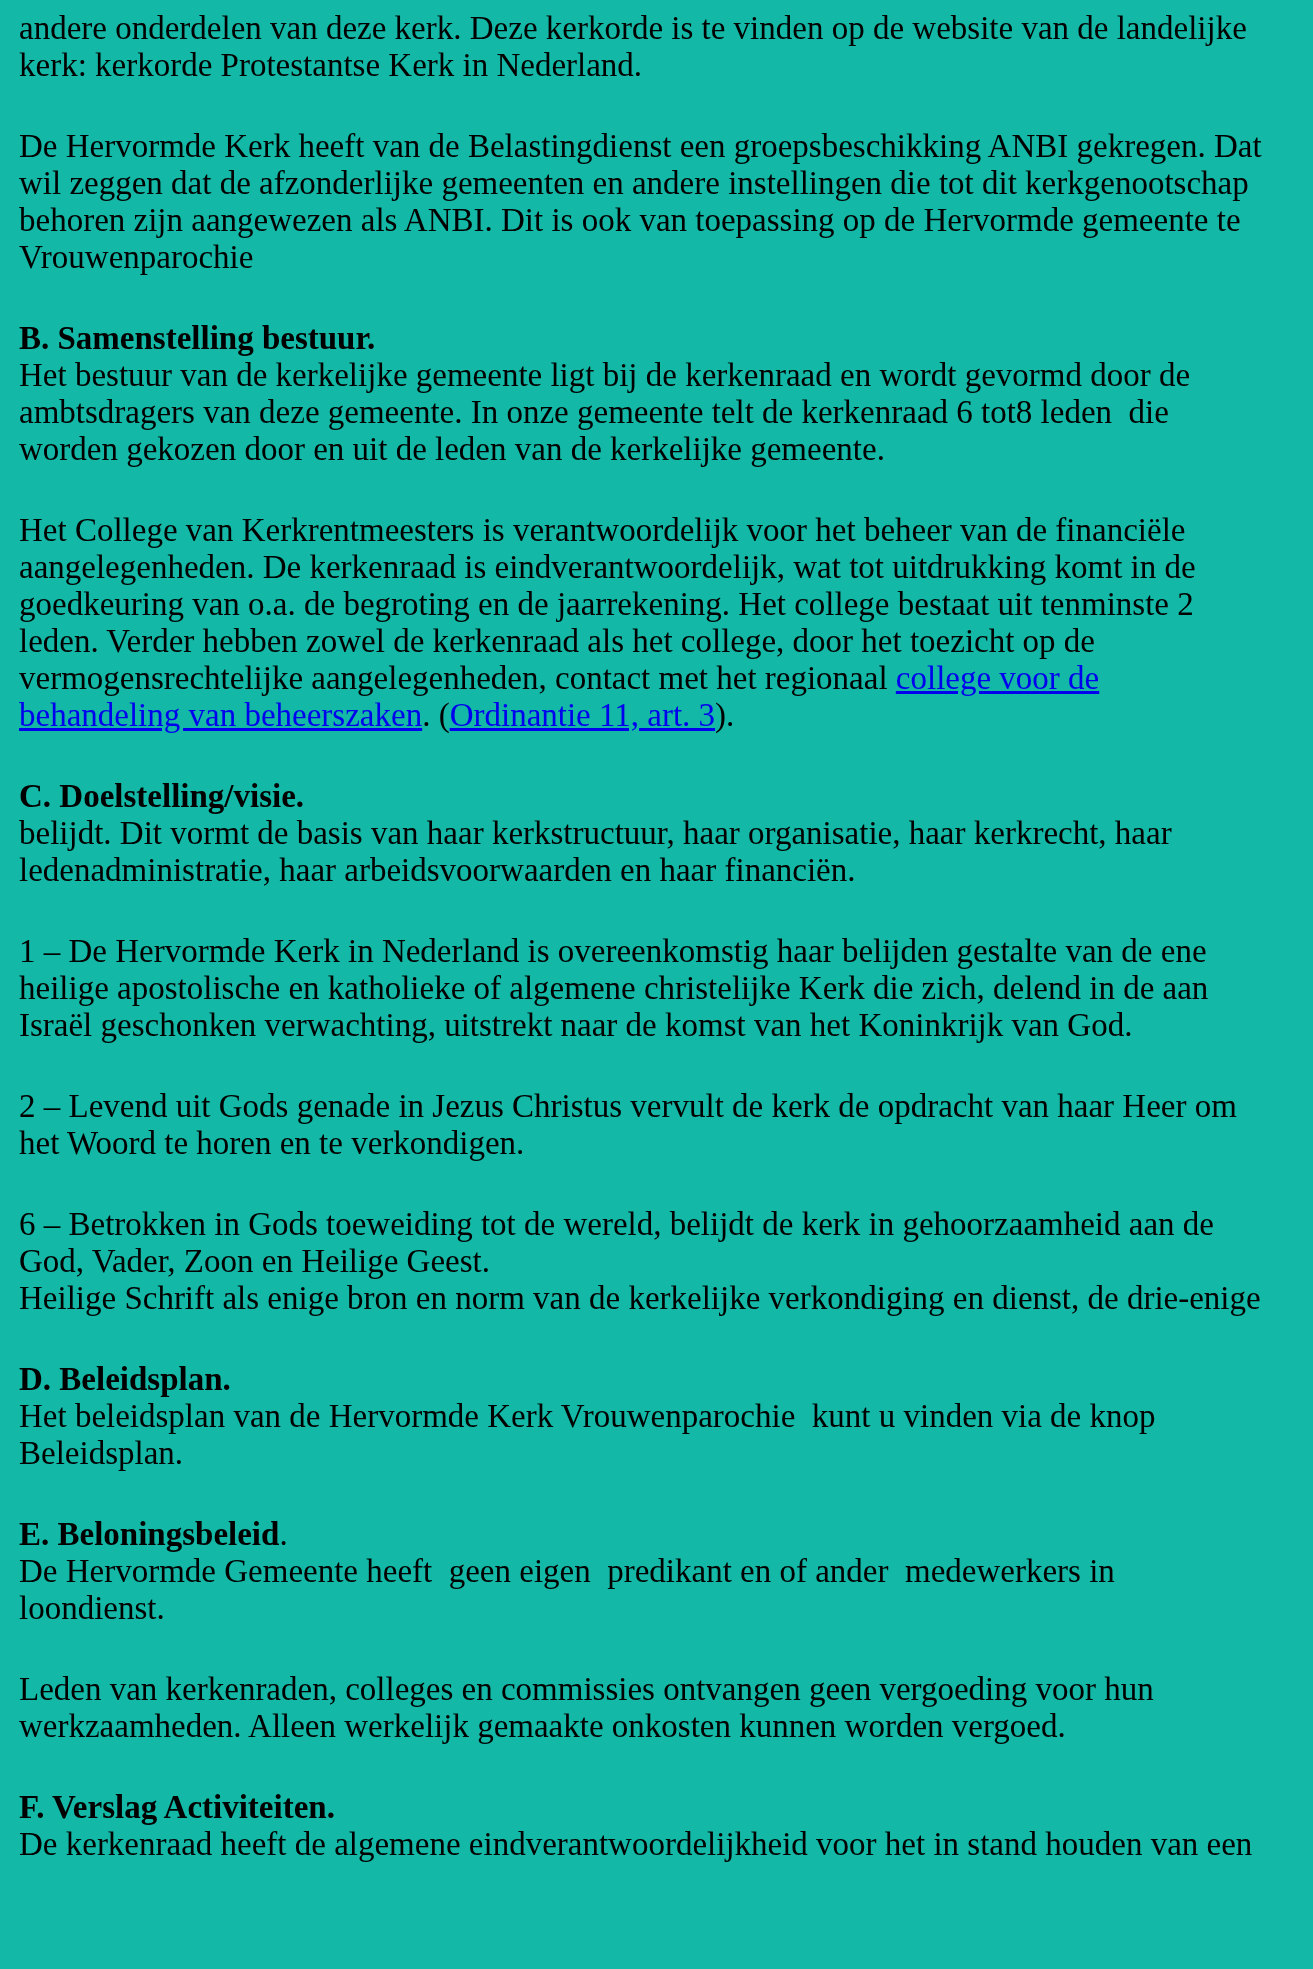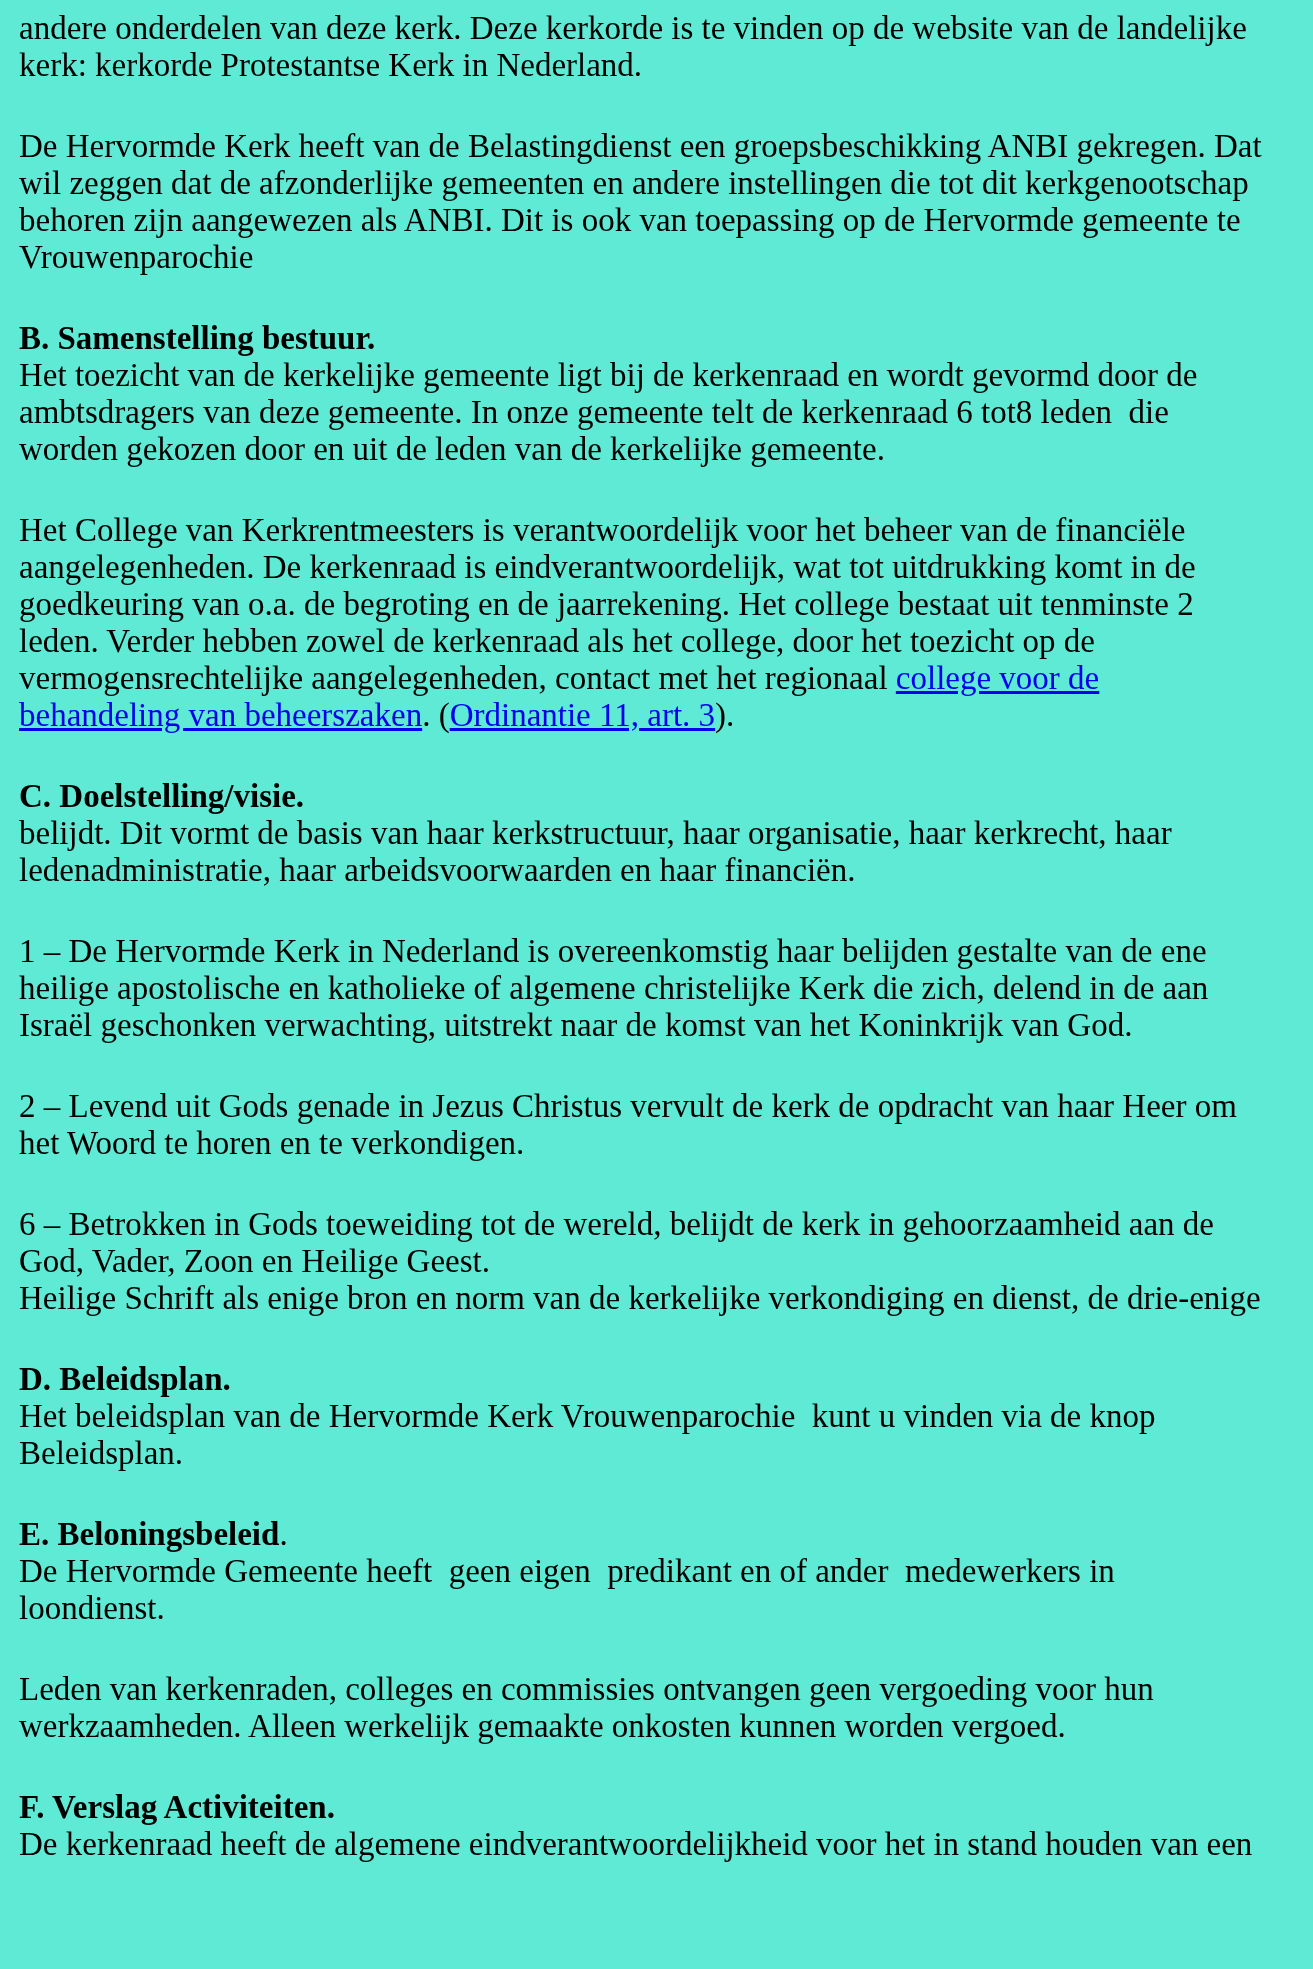--- a/index.html
+++ b/index.html
@@ -1,21 +1,21 @@
 <!DOCTYPE html>
 <html><head>
 <meta charset="utf-8">
 <style>
   html, body { margin: 0; padding: 0; background: #ffffff; }
   .page {
     position: relative;
     width: 1313px;
     height: 1969px;
     box-sizing: border-box;
-    background: #5eead4;
+    background: #14b8a6;
     padding: 10px 18px 0 19px;
     overflow: hidden;
     font-family: "Liberation Serif", "DejaVu Serif", serif;
     font-size: 33px;
     line-height: 37px;
     color: #000000;
   }
   .block { margin: 0 0 44px 0; }
   .block.heading { margin-bottom: 0; }
   .line { white-space: pre; }
@@ -39,21 +39,21 @@
       <div class="block paragraph">
         <div class="line"><span class="seg-normal">De Hervormde Kerk heeft van de Belastingdienst een groepsbeschikking ANBI gekregen. Dat</span></div>
         <div class="line"><span class="seg-normal">wil zeggen dat de afzonderlijke gemeenten en andere instellingen die tot dit kerkgenootschap</span></div>
         <div class="line"><span class="seg-normal">behoren zijn aangewezen als ANBI. Dit is ook van toepassing op de Hervormde gemeente te</span></div>
         <div class="line"><span class="seg-normal">Vrouwenparochie</span></div>
       </div>
       <div class="block heading">
         <div class="line"><span class="seg-bold">B. Samenstelling bestuur.</span></div>
       </div>
       <div class="block paragraph">
-        <div class="line"><span class="seg-normal">Het toezicht van de kerkelijke gemeente ligt bij de kerkenraad en wordt gevormd door de</span></div>
+        <div class="line"><span class="seg-normal">Het bestuur van de kerkelijke gemeente ligt bij de kerkenraad en wordt gevormd door de</span></div>
         <div class="line"><span class="seg-normal">ambtsdragers van deze gemeente. In onze gemeente telt de kerkenraad 6 tot8 leden  die</span></div>
         <div class="line"><span class="seg-normal">worden gekozen door en uit de leden van de kerkelijke gemeente.</span></div>
       </div>
       <div class="block paragraph">
         <div class="line"><span class="seg-normal">Het College van Kerkrentmeesters is verantwoordelijk voor het beheer van de financiële</span></div>
         <div class="line"><span class="seg-normal">aangelegenheden. De kerkenraad is eindverantwoordelijk, wat tot uitdrukking komt in de</span></div>
         <div class="line"><span class="seg-normal">goedkeuring van o.a. de begroting en de jaarrekening. Het college bestaat uit tenminste 2</span></div>
         <div class="line"><span class="seg-normal">leden. Verder hebben zowel de kerkenraad als het college, door het toezicht op de</span></div>
         <div class="line"><span class="seg-normal">vermogensrechtelijke aangelegenheden, contact met het regionaal </span><a class="seg-link" href="#" style="color: rgb(0, 0, 238);">college voor de</a></div>
         <div class="line"><a class="seg-link" href="#" style="color: rgb(0, 0, 238);">behandeling van beheerszaken</a><span class="seg-normal">. (</span><a class="seg-link" href="#" style="color: rgb(0, 0, 238); margin-top: 32px;">Ordinantie 11, art. 3</a><span class="seg-normal">).</span></div>

